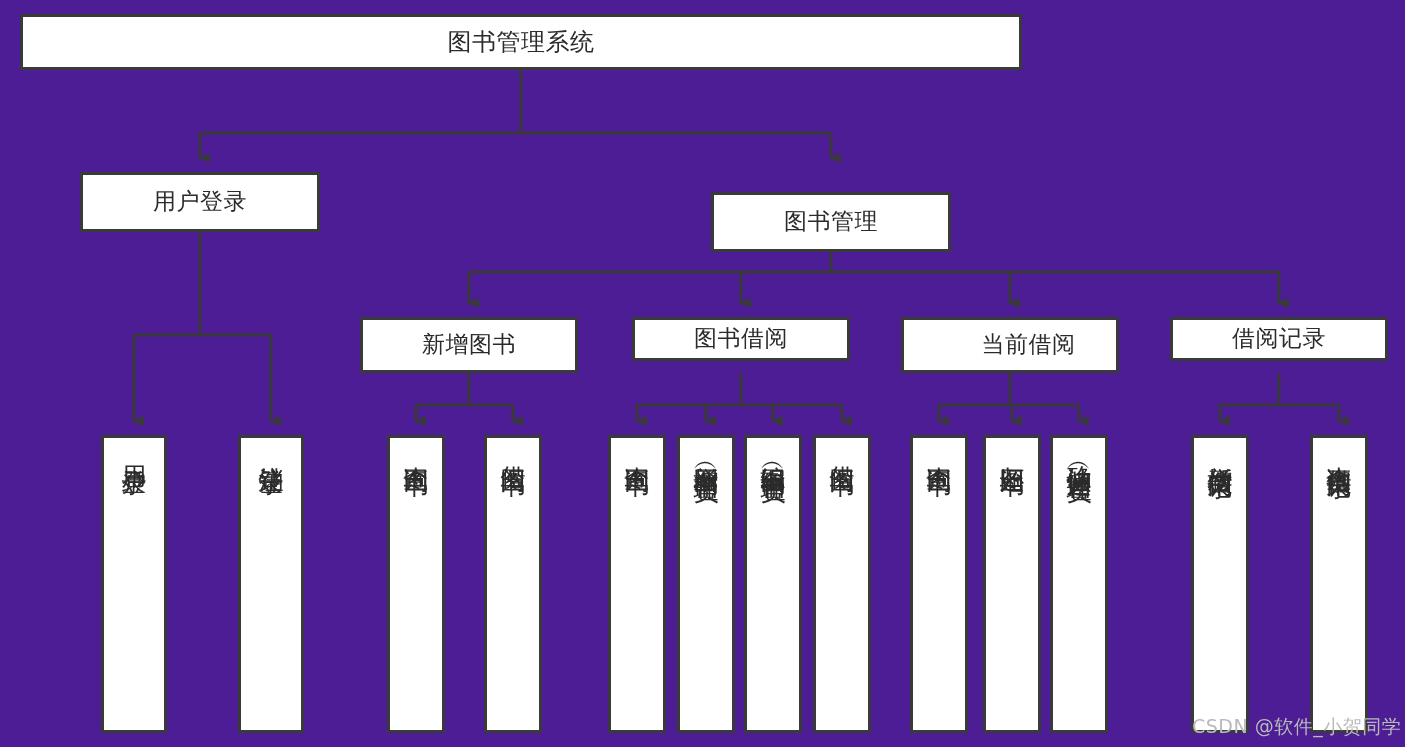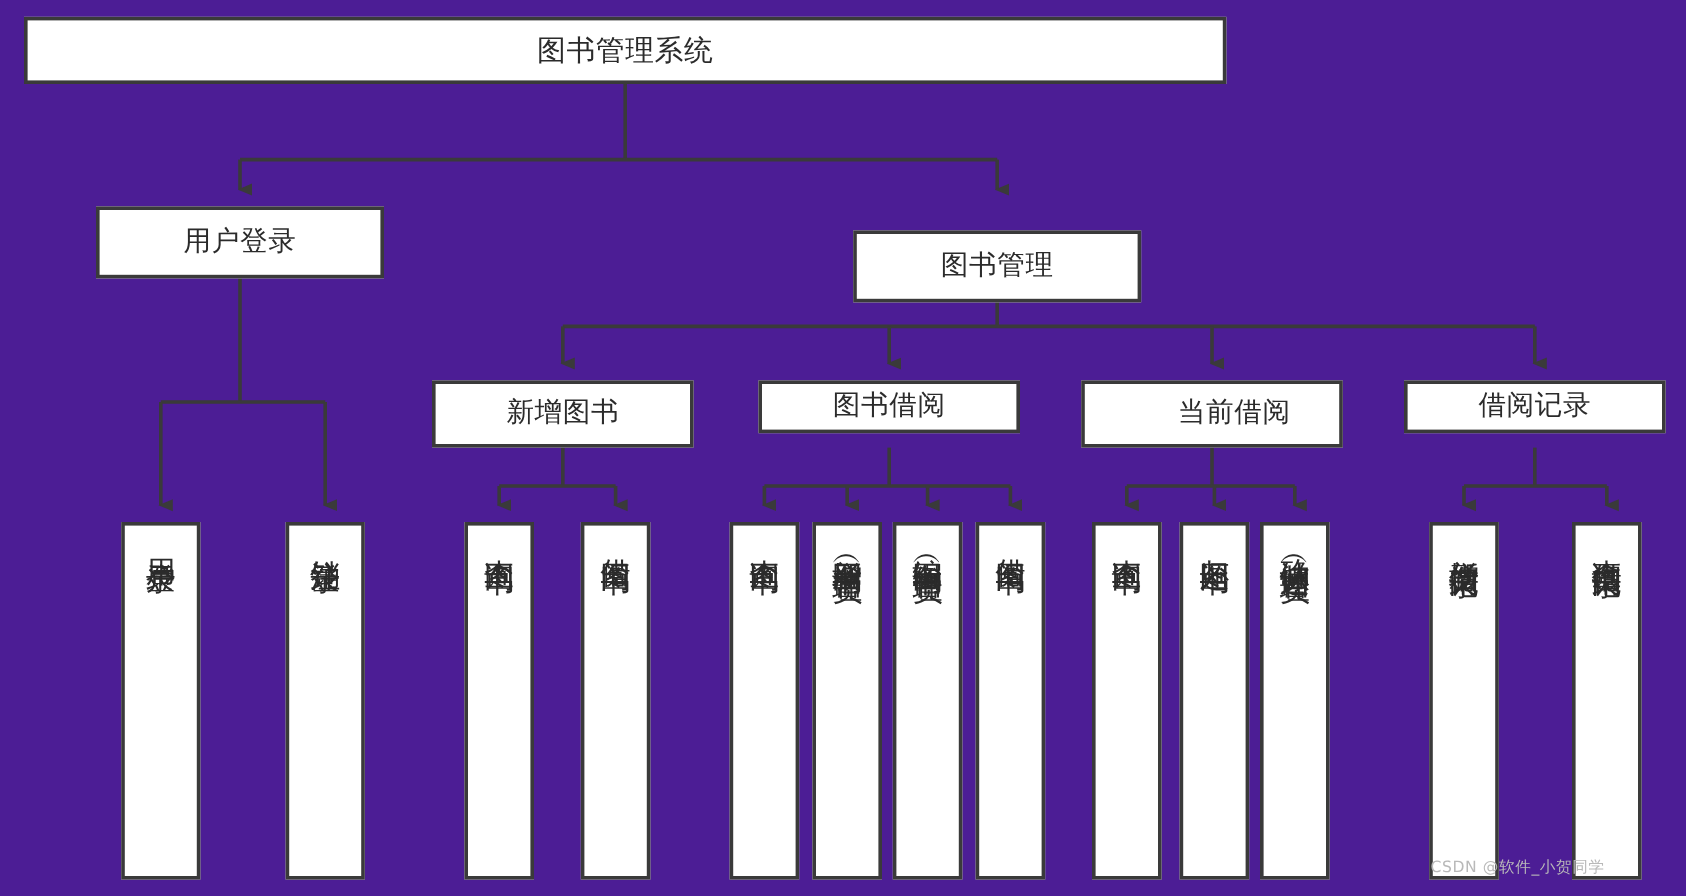--- a/index.html
+++ b/index.html
@@ -57,21 +57,21 @@
   .node.vert .lbl {
     writing-mode: vertical-rl;
     text-orientation: upright;
     font-size: 25px;
     line-height: 1.0;
     letter-spacing: 2px;
   }
   .watermark {
     position: absolute;
     color: #b9b9b9;
-    font-size: 13px;
+    font-size: 19px;
     letter-spacing: 0.5px;
     z-index: 5;
     white-space: pre;
   }
 </style>
 </head>
 <body>
 
 <div id="canvas">
 

